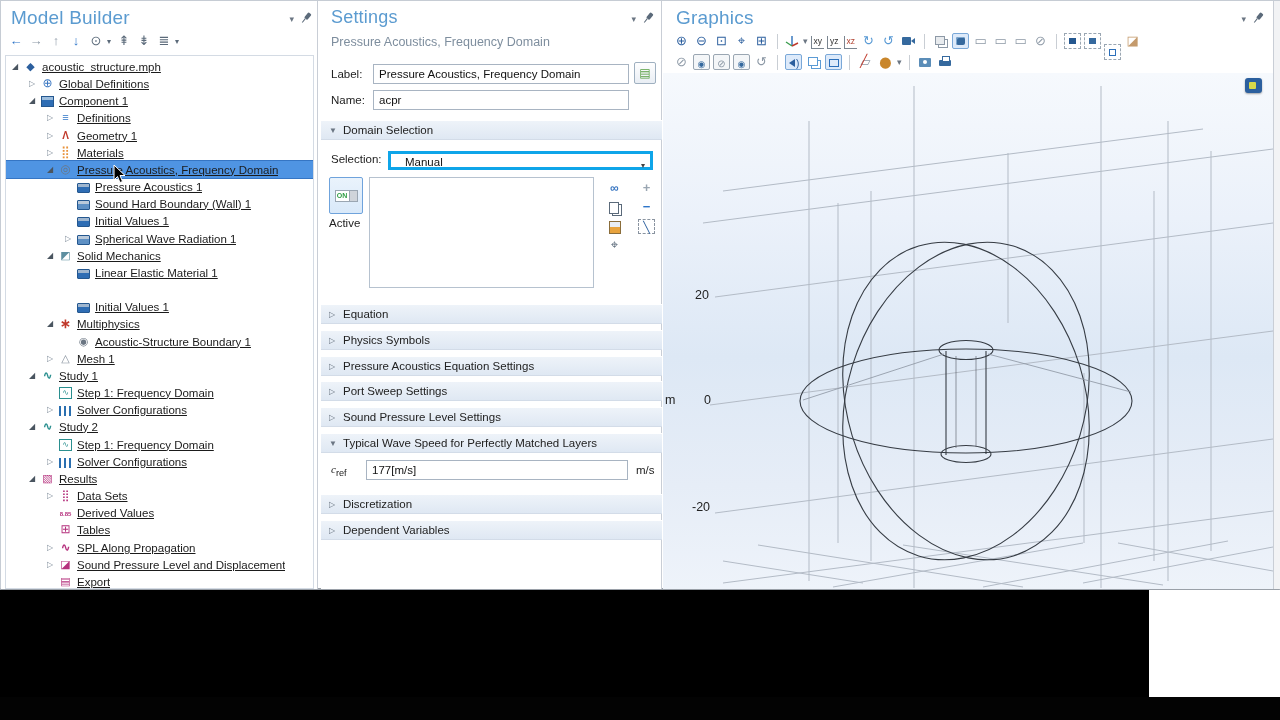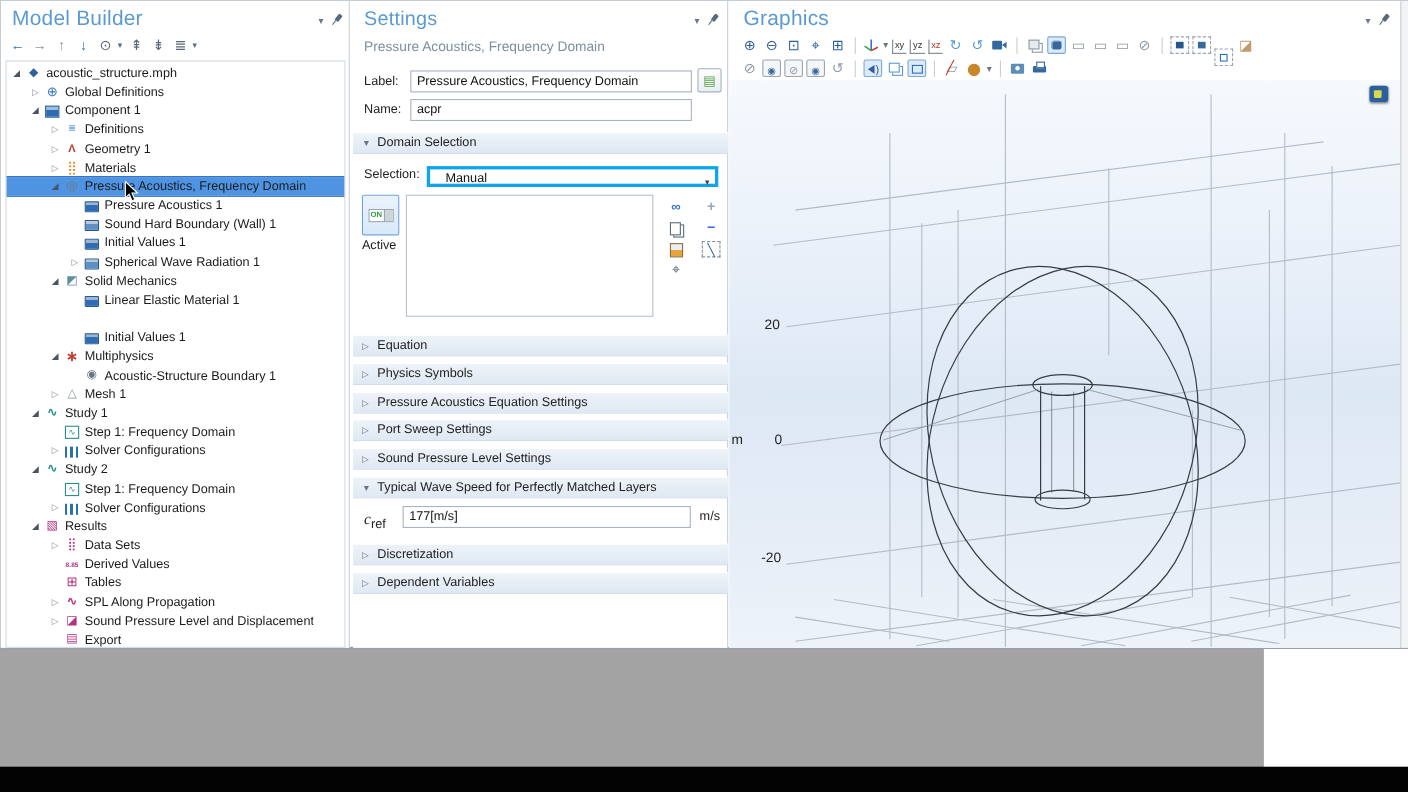--- a/index.html
+++ b/index.html
@@ -1,17 +1,17 @@
 <!DOCTYPE html>
 <html><head>
 <meta charset="utf-8">
 <style>
   * { margin:0; padding:0; box-sizing:border-box; }
   html,body { width:1280px; height:720px; background:#fff; font-family:"Liberation Sans",sans-serif; overflow:hidden; }
-  .stage { position:relative; width:1149px; height:720px; background:#a3a3a3; }
+  .stage { position:relative; width:1149px; height:720px; background:#000000; }
 
   
   .app { position:absolute; left:0; top:0; width:1280px; height:590px; background:#fff;
          border:1px solid #c6ccd4; border-bottom:2px solid #9aa0a8; }
 
   .panel-title { font-size:19px; font-weight:400; color:#5b9bd0; letter-spacing:.2px; }
   .corner { position:absolute; top:11px; display:flex; align-items:center; gap:7px; }
   .cdown { font-size:9px; color:#6b7683; }
   .pin { display:inline-block; width:10px; height:13px; position:relative; transform:rotate(38deg); }
   .pin::before { content:""; position:absolute; left:3px; top:0; width:4px; height:7px; background:#5b6a7a; border-radius:1px; }
@@ -29,21 +29,21 @@
 
   .tree { position:absolute; left:4px; top:54px; width:309px; height:534px; border:1px solid #d4dbe4; background:#fff; overflow:hidden; }
   .trow { position:absolute; left:0; width:307px; height:17px; display:flex; align-items:center; font-size:11.5px; color:#1b1b1b; white-space:nowrap; }
   .trow.l0 { padding-left:6px; } .trow.l1 { padding-left:23px; }
   .trow.l2 { padding-left:41px; } .trow.l3 { padding-left:59px; }
   .trow.sel { background:#4f94e3; outline:1px solid #3575c4; }
   .tc { width:11px; font-size:8px; color:#4a5560; flex:0 0 11px; }
   .tc.e::before { content:"◢"; }
   .tc.c::before { content:"▷"; color:#828f9c; }
   .ti { width:13px; height:13px; margin:0 5px 0 1px; flex:0 0 13px; font-size:11px; line-height:13px; text-align:center; position:relative; }
-  .tl { overflow:hidden; }
+  .tl { overflow:hidden;text-decoration:underline; }
   .ti-mph::before { content:"◆"; color:#2c5f9e; }
   .ti-globe::before { content:"⊕"; color:#3a77c2; font-size:12px; }
   .ti-comp { background:linear-gradient(180deg,#9dbede 0 30%,#2e6db4 30% 100%); border:1px solid #24578f; width:11px; height:11px; margin-top:1px; }
   .ti-defs::before { content:"≡"; color:#2e75c8; font-weight:bold; }
   .ti-geom::before { content:"Λ"; color:#c0392b; font-weight:bold; font-size:10px; }
   .ti-mat::before { content:"⣿"; color:#e8923a; font-size:12px; }
   .ti-acou::before { content:"◎"; color:#6b7683; font-size:12px; }
   .ti-bc { background:linear-gradient(180deg,#9fb6cf 0 32%,#2e6db4 32% 100%); border:1px solid #24578f; width:12px; height:10px; margin-top:2px; border-radius:1px; }
   .ti-bc.lt { background:linear-gradient(180deg,#b9c9da 0 32%,#5e90c4 32% 100%); }
   .ti-solid::before { content:"◩"; color:#5e8fa0; }
@@ -86,21 +86,21 @@
   .listbox { position:absolute; left:48px; top:176px; width:225px; height:111px; background:#fff; border:1px solid #b6c2cf; }
   .sic { position:absolute; width:17px; height:15px; font-size:12px; line-height:14px; text-align:center; color:#5b6a7a; }
   .i-link::before { content:"∞"; color:#3a77c2; font-weight:bold; }
   .i-copy { } .i-copy::before { content:""; position:absolute; left:3px; top:2px; width:8px; height:10px; border:1px solid #5b6a7a; background:#fff; box-shadow:3px 2px 0 -1px #fff,3px 2px 0 0 #5b6a7a; }
   .i-paste::before { content:""; position:absolute; left:3px; top:2px; width:10px; height:11px; border:1px solid #8a6d3b; background:linear-gradient(#e9eef4 45%,#e8a33d 45%); }
   .i-cross::before { content:"⌖"; font-size:13px; }
   .i-plus::before { content:"+"; color:#9aa6b2; font-weight:bold; font-size:13px; }
   .i-minus::before { content:"−"; color:#2e75c8; font-weight:bold; font-size:13px; }
   .i-desel { border:1px dashed #8a94a0; }
   .i-desel::before { content:"╲"; color:#2c5f9e; font-size:11px; line-height:12px; }
-  .cref { position:absolute; left:10px; top:462px; font-size:14px; color:#222; }
+  .cref { position:absolute; left:10px; top:462px; font-size:11px; color:#222; }
   .cref i { font-family:"Liberation Serif",serif; }
   .unit { position:absolute; left:315px; top:463px; font-size:11.5px; color:#222; }
 
   
   .gx { position:absolute; left:662px; top:0; width:610px; height:588px; background:#fff; }
   .gx-title { position:absolute; left:13px; top:6px; }
   .gx-corner { right:10px; }
   .gxrow { position:absolute; left:10px; display:flex; align-items:center; gap:3px; height:18px; }
   .gic { min-width:17px; height:16px; font-size:13px; line-height:15px; text-align:center; color:#2c5f9e; position:relative; }
   .gic.gray { color:#8d99a6; }

